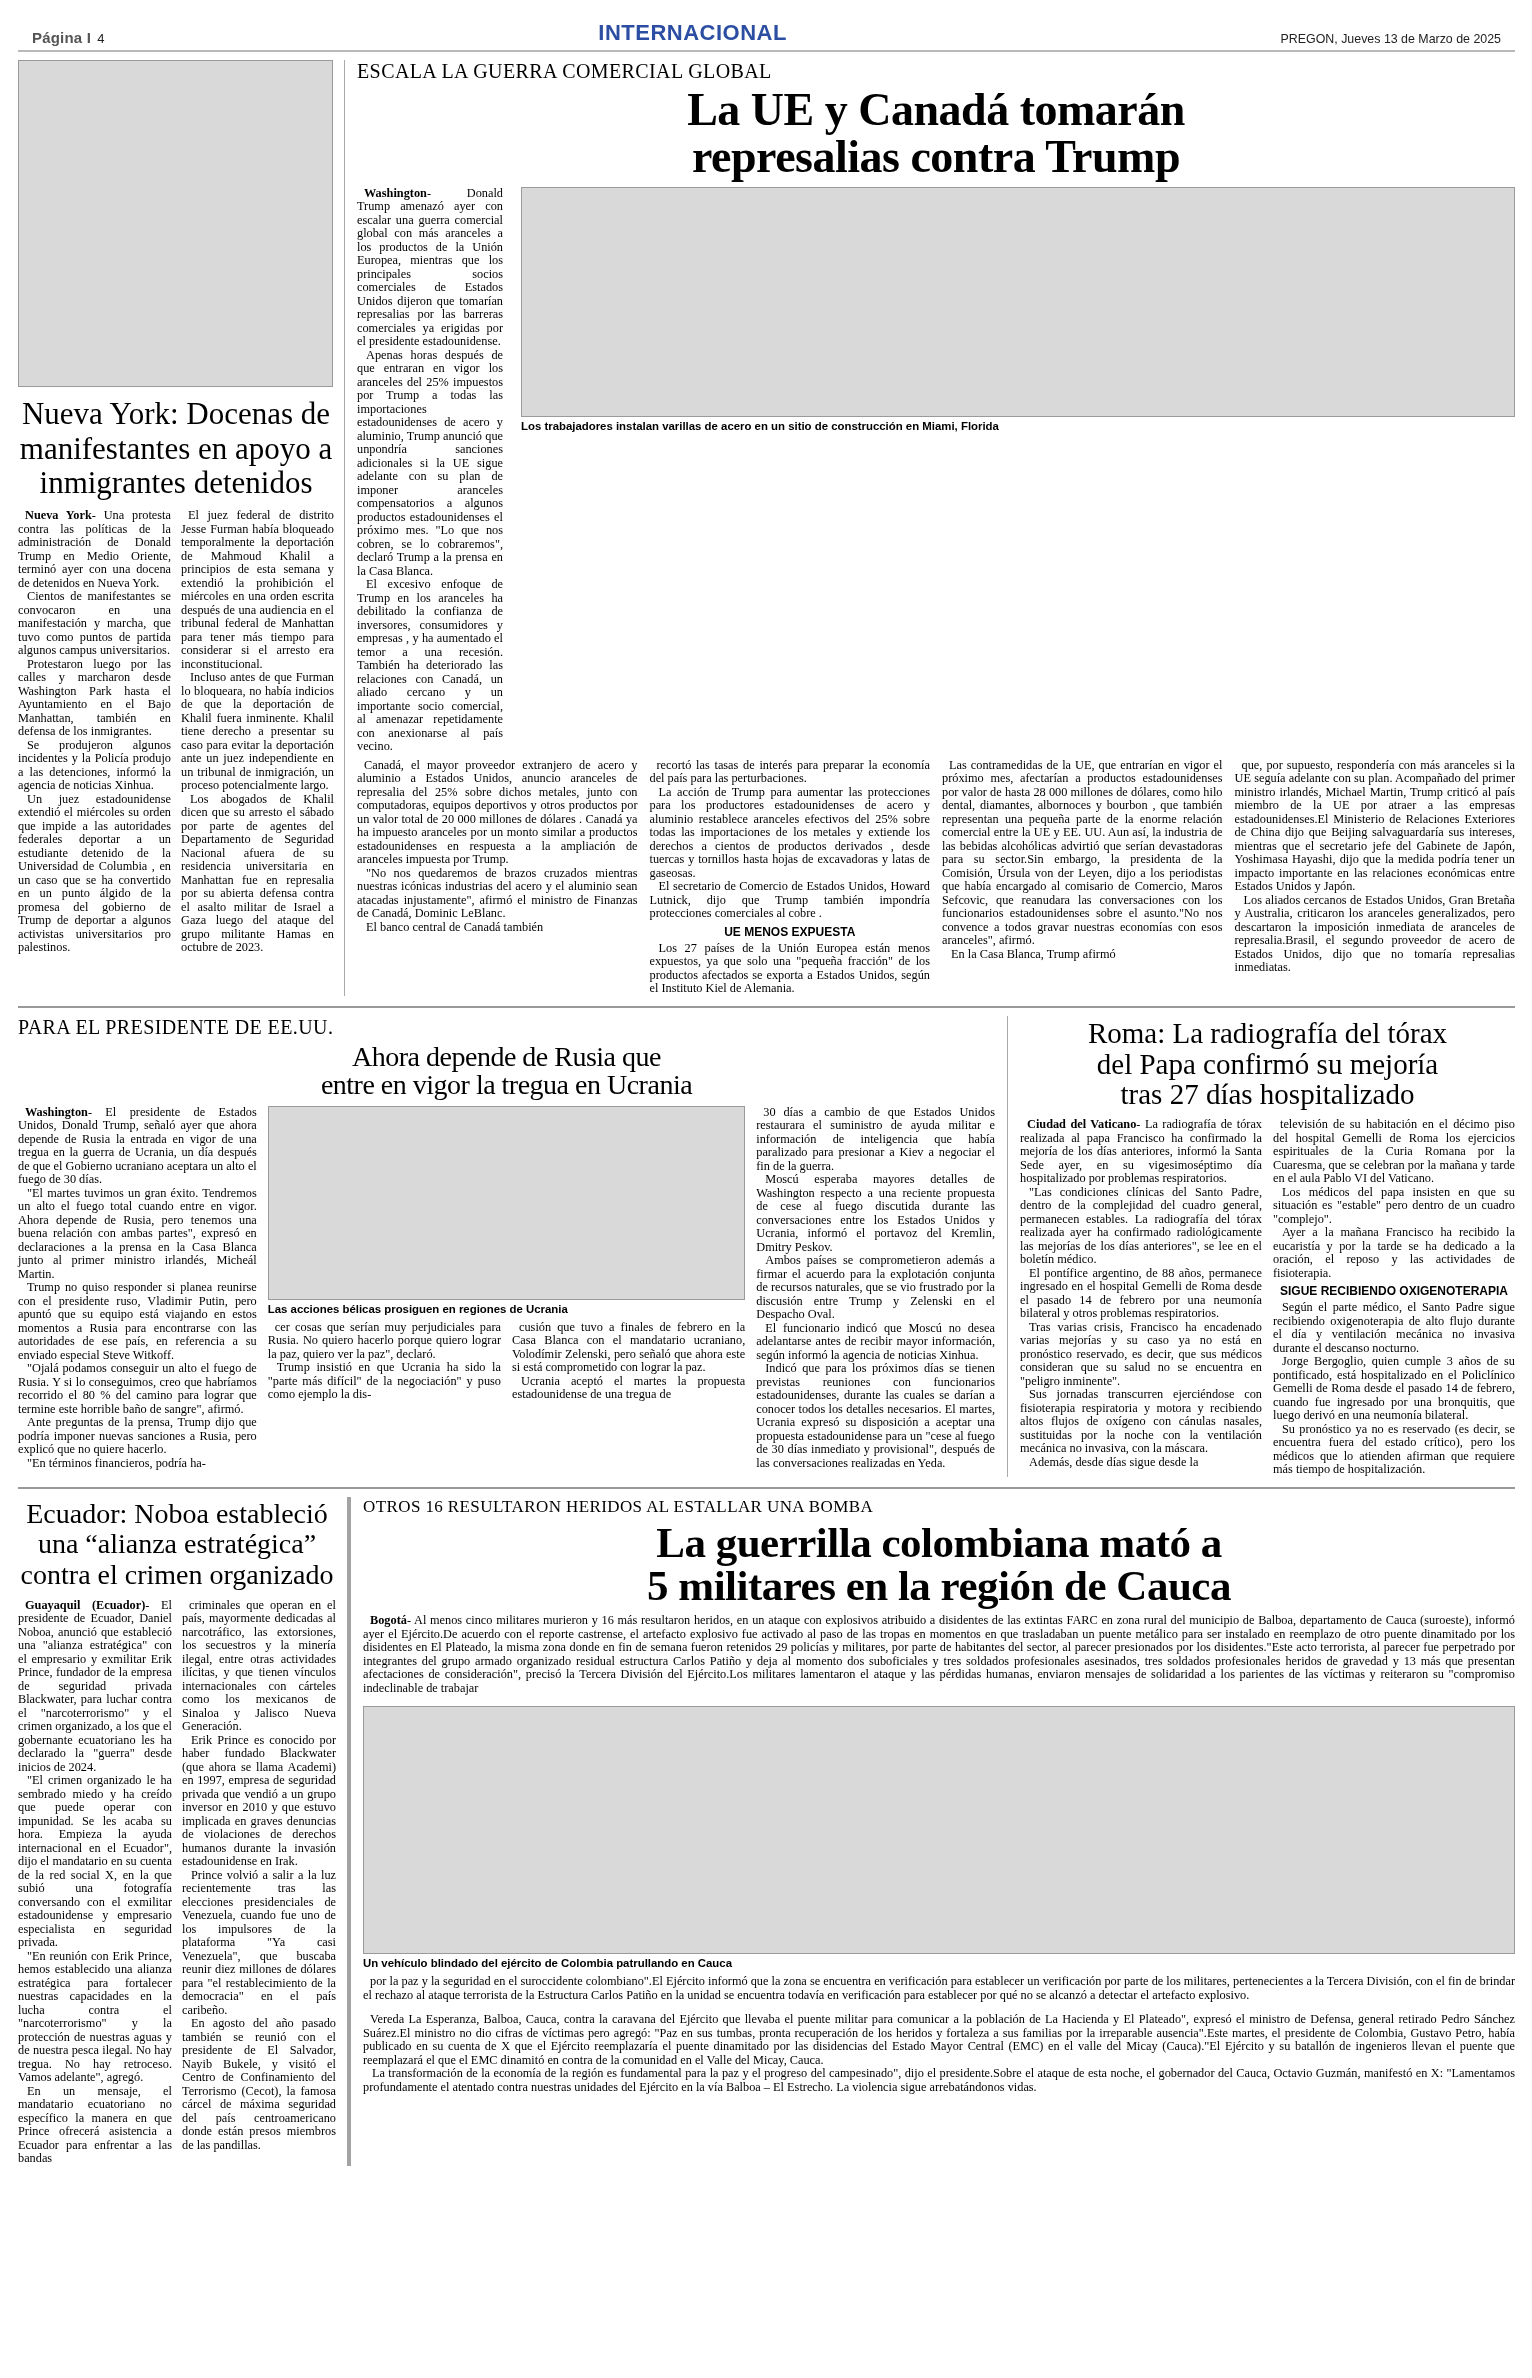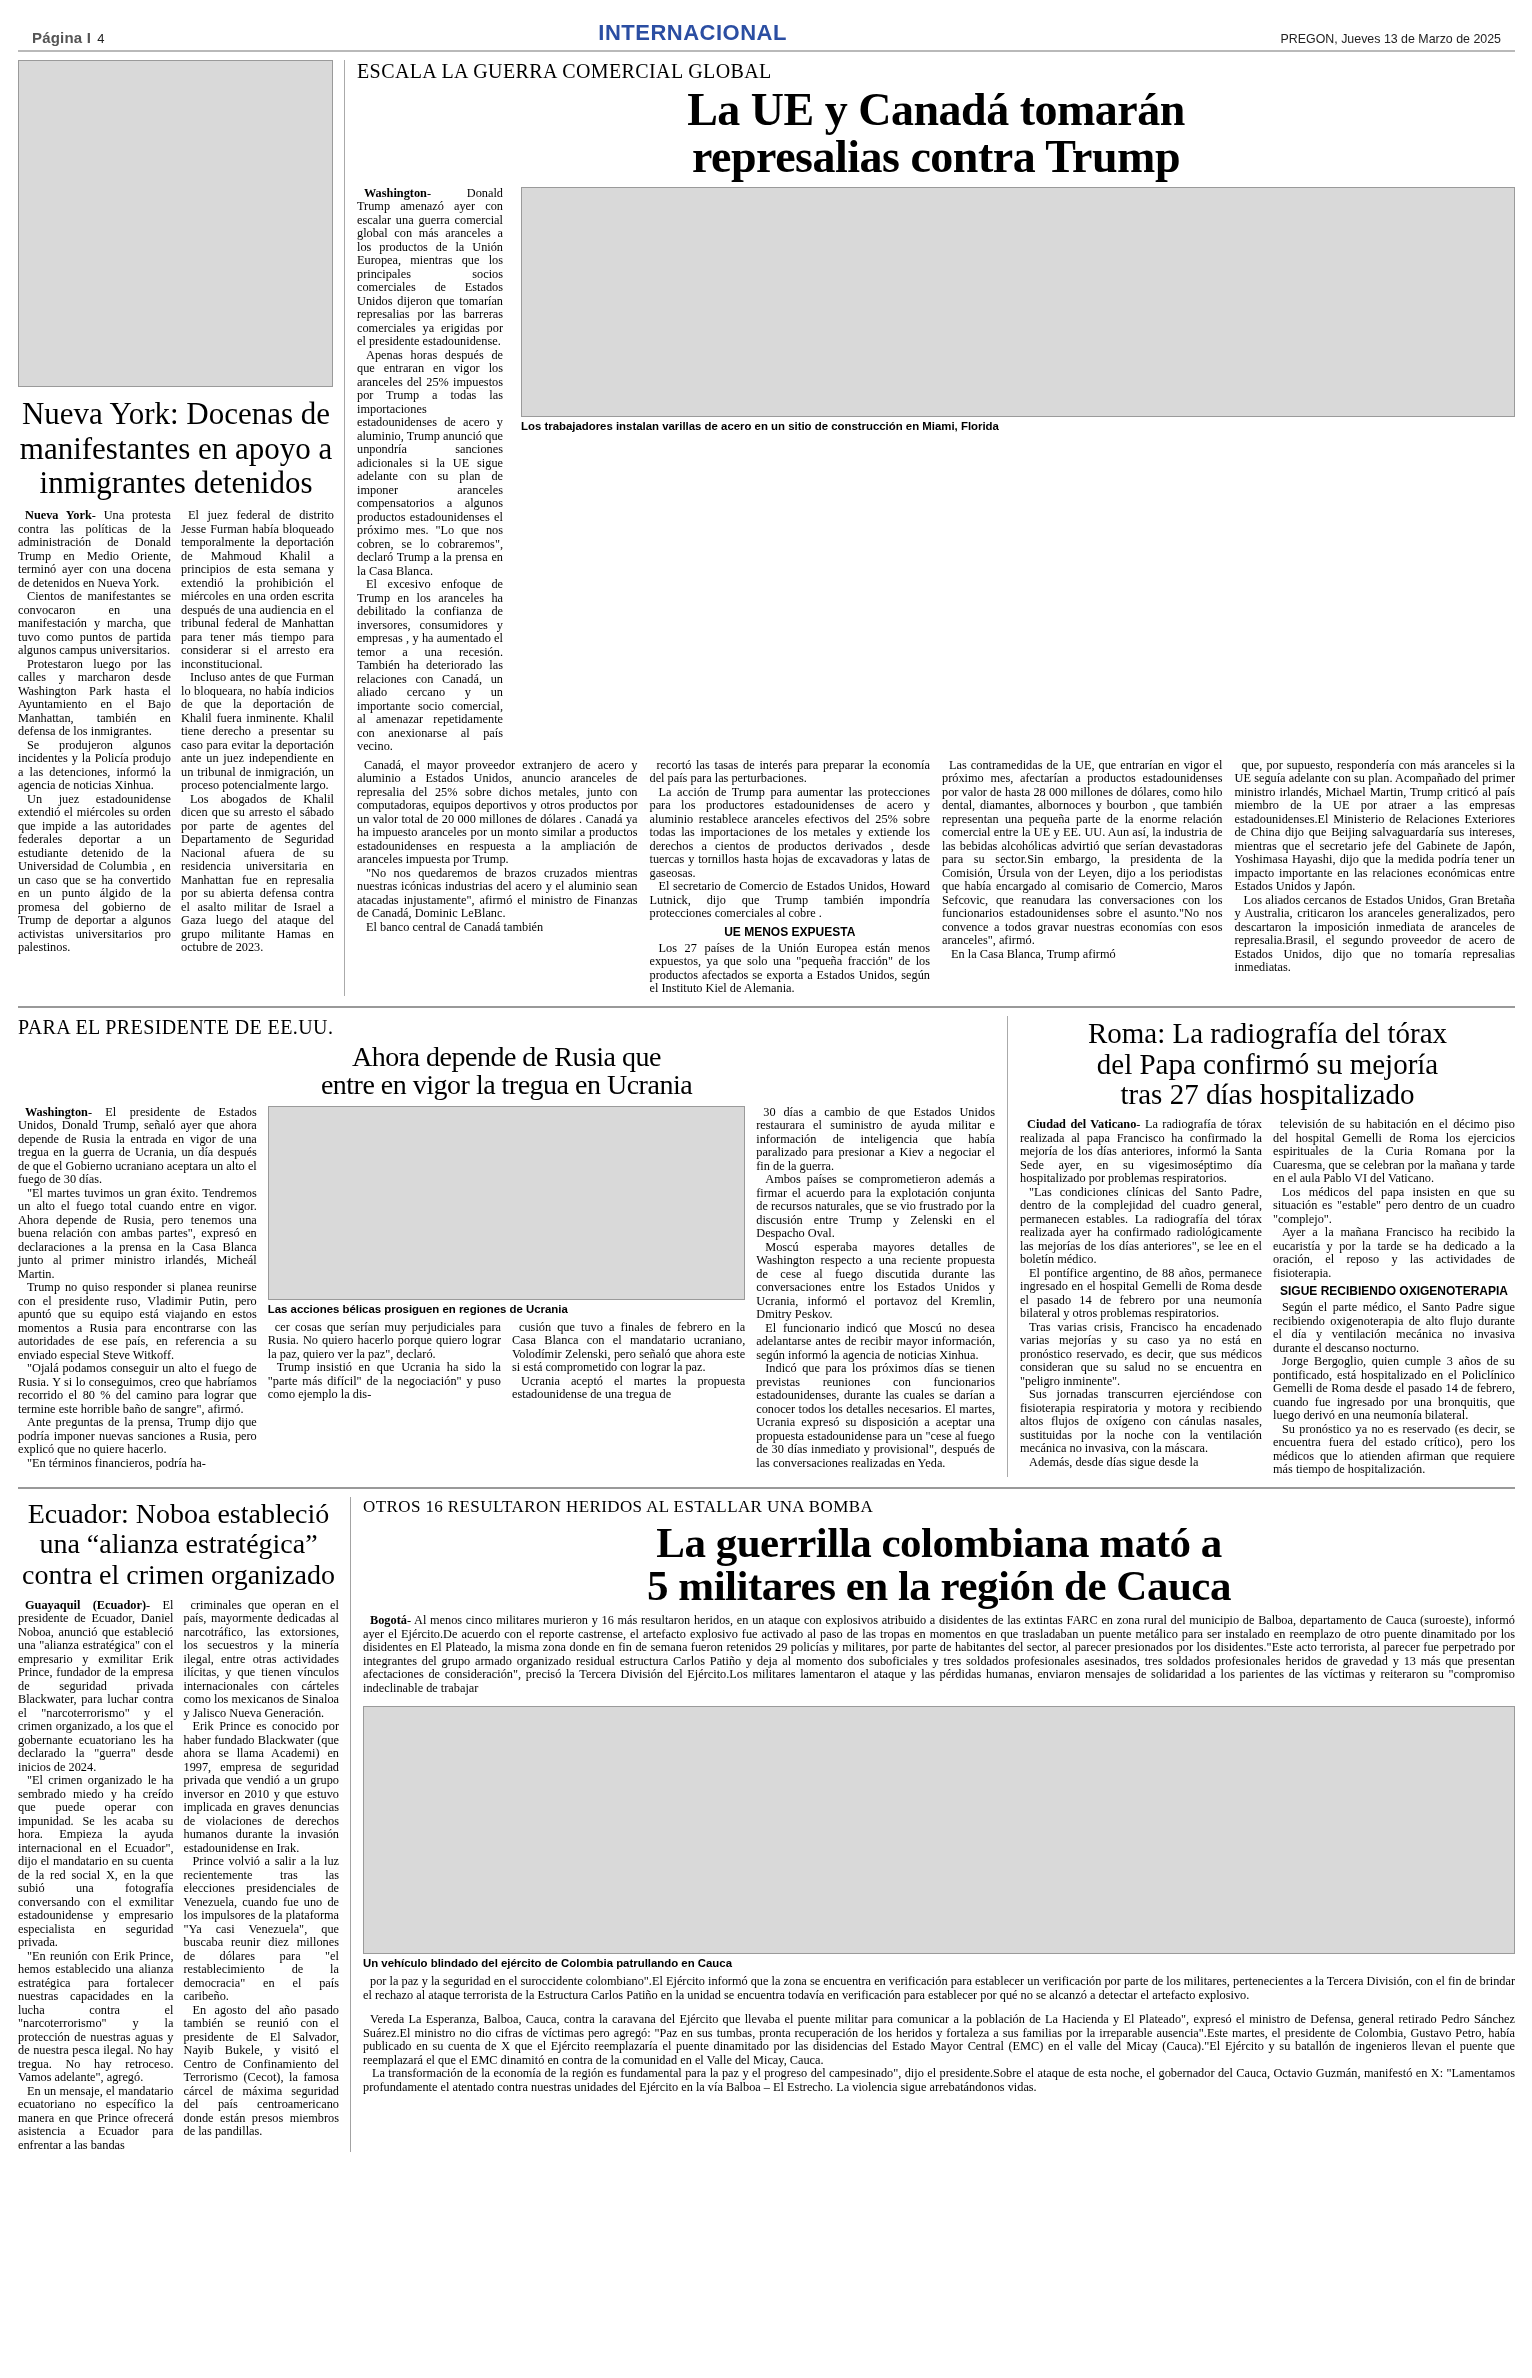--- a/index.html
+++ b/index.html
@@ -90,21 +90,21 @@
   h1.ukrhead { font-size:28px; font-weight:normal; letter-spacing:-0.5px;}
   .b2-grid { display:flex; gap:11px; margin-top:6px;}
   .b2-grid > div { flex:1; }
   .b2-photo { width:100%; height:194px; }
   h2.romahead { font-size:29px; }
   .b2r-grid { display:flex; gap:11px; }
   .b2r-grid > div { flex:1; }
 
   
   .block3 { display:flex; padding-top:8px; }
-  .b3-left { width:333px; flex:0 0 333px; padding-right:11px; border-right:1px solid #a3a3a3;}
+  .b3-left { width:333px; flex:0 0 333px; padding-right:11px; border-right:4px solid #a3a3a3;}
   .b3-right { flex:1; padding-left:12px; }
   h2.ecuhead { font-size:28px; line-height:1.1; }
   .b3l-grid { display:flex; gap:10px; margin-top:6px;}
   .b3l-grid > div { flex:1; }
   h1.cauca { font-size:43px; }
   .b3-grid { display:flex; gap:11px; margin-top:6px;flex-direction:column;}
   .b3-grid > div { flex:1; }
   .b3-photo { width:100%; height:248px; }
 </style>
 </head>
@@ -214,22 +214,22 @@
               <p>Trump insistió en que Ucrania ha sido la "parte más difícil" de la negociación" y puso como ejemplo la dis-</p>
             </div>
             <div class="body-col" style="flex:1">
               <p class="first">cusión que tuvo a finales de febrero en la Casa Blanca con el mandatario ucraniano, Volodímir Zelenski, pero señaló que ahora este si está comprometido con lograr la paz.</p>
               <p>Ucrania aceptó el martes la propuesta estadounidense de una tregua de</p>
             </div>
           </div>
         </div>
         <div class="body-col">
           <p class="first">30 días a cambio de que Estados Unidos restaurara el suministro de ayuda militar e información de inteligencia que había paralizado para presionar a Kiev a negociar el fin de la guerra.</p>
+          <p>Moscú esperaba mayores detalles de Washington respecto a una reciente propuesta de cese al fuego discutida durante las conversaciones entre los Estados Unidos y Ucrania, informó el portavoz del Kremlin, Dmitry Peskov.</p>
           <p>Ambos países se comprometieron además a firmar el acuerdo para la explotación conjunta de recursos naturales, que se vio frustrado por la discusión entre Trump y Zelenski en el Despacho Oval.</p>
-          <p>Moscú esperaba mayores detalles de Washington respecto a una reciente propuesta de cese al fuego discutida durante las conversaciones entre los Estados Unidos y Ucrania, informó el portavoz del Kremlin, Dmitry Peskov.</p>
           <p>El funcionario indicó que Moscú no desea adelantarse antes de recibir mayor información, según informó la agencia de noticias Xinhua.</p>
           <p>Indicó que para los próximos días se tienen previstas reuniones con funcionarios estadounidenses, durante las cuales se darían a conocer todos los detalles necesarios. El martes, Ucrania expresó su disposición a aceptar una propuesta estadounidense para un "cese al fuego de 30 días inmediato y provisional", después de las conversaciones realizadas en Yeda.</p>
         </div>
       </div>
     </div>
 
     <div class="b2-right">
       <h2 class="head2 romahead">
         <span>Roma: La radiografía del tórax</span><br>
         <span>del Papa confirmó su mejoría</span><br>

